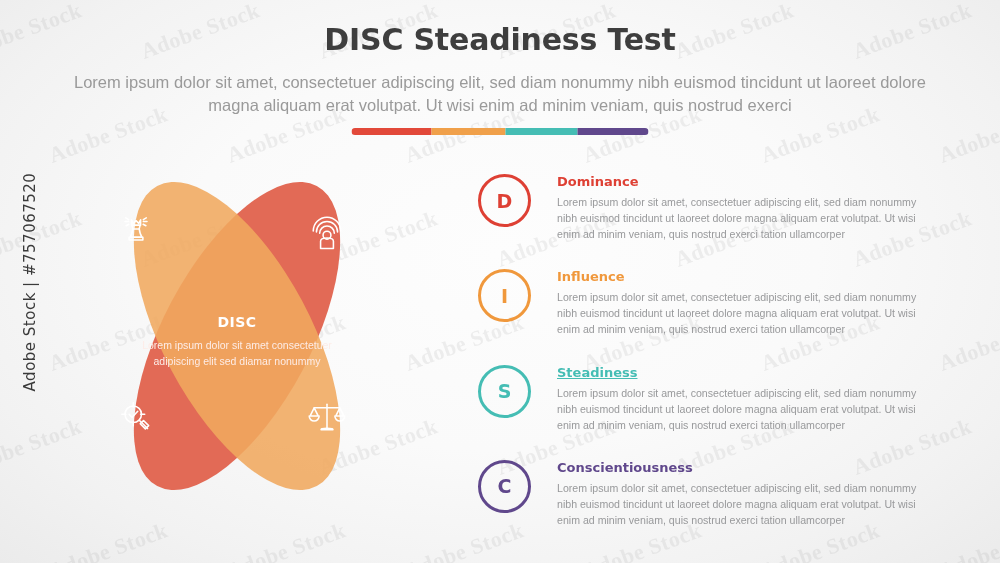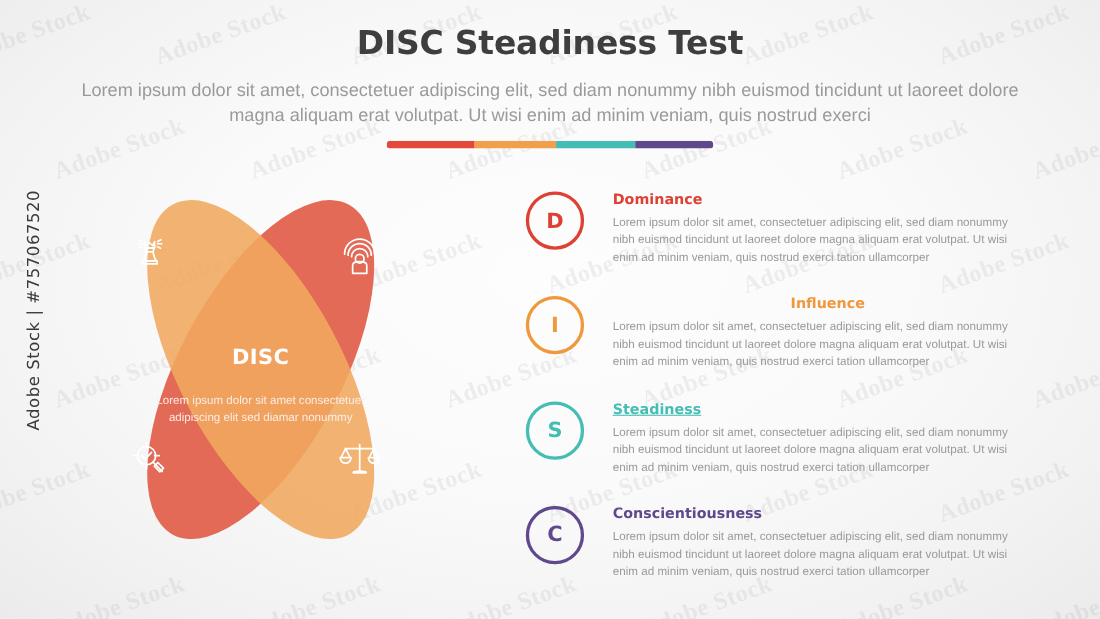--- a/index.html
+++ b/index.html
@@ -134,24 +134,24 @@
     position: absolute;
     left: 50%;
     top: 151px;
     transform: translateX(-50%);
     width: 200px;
     text-align: center;
     z-index: 4;
     color: #fff;
   }
   .venn-center .vc-title {
-    font-size: 19px;
+    font-size: 14px;
     font-weight: 700;
     letter-spacing: 0.4px;
-    margin-bottom: 21px;
+    margin-bottom: 8px;
     font-family: "DejaVu Sans", sans-serif;
   }
   .venn-center .vc-desc {
     font-size: 10.5px;
     line-height: 1.5;
     color: #fdece7;
   }
 
   
   .list {
@@ -320,21 +320,21 @@
     <div class="item">
       <div class="badge" style="border-color: rgb(222, 64, 52); color: rgb(222, 64, 52);">D</div>
       <div class="item-body">
         <div class="item-title" style="color: rgb(222, 64, 52);">Dominance</div>
         <div class="item-desc">Lorem ipsum dolor sit amet, consectetuer adipiscing elit, sed diam nonummy nibh euismod tincidunt ut laoreet dolore magna aliquam erat volutpat. Ut wisi enim ad minim veniam, quis nostrud exerci tation ullamcorper</div>
       </div>
     </div>
     <div class="item">
       <div class="badge" style="border-color: rgb(240, 152, 60); color: rgb(240, 152, 60);">I</div>
       <div class="item-body">
-        <div class="item-title" style="color: rgb(240, 152, 60); text-align: center;">Influence</div>
+        <div class="item-title" style="color: rgb(240, 152, 60);">Influence</div>
         <div class="item-desc">Lorem ipsum dolor sit amet, consectetuer adipiscing elit, sed diam nonummy nibh euismod tincidunt ut laoreet dolore magna aliquam erat volutpat. Ut wisi enim ad minim veniam, quis nostrud exerci tation ullamcorper</div>
       </div>
     </div>
     <div class="item">
       <div class="badge" style="border-color: rgb(69, 189, 180); color: rgb(69, 189, 180);">S</div>
       <div class="item-body">
         <div class="item-title" style="color: rgb(69, 189, 180); text-decoration: underline;">Steadiness</div>
         <div class="item-desc">Lorem ipsum dolor sit amet, consectetuer adipiscing elit, sed diam nonummy nibh euismod tincidunt ut laoreet dolore magna aliquam erat volutpat. Ut wisi enim ad minim veniam, quis nostrud exerci tation ullamcorper</div>
       </div>
     </div>

